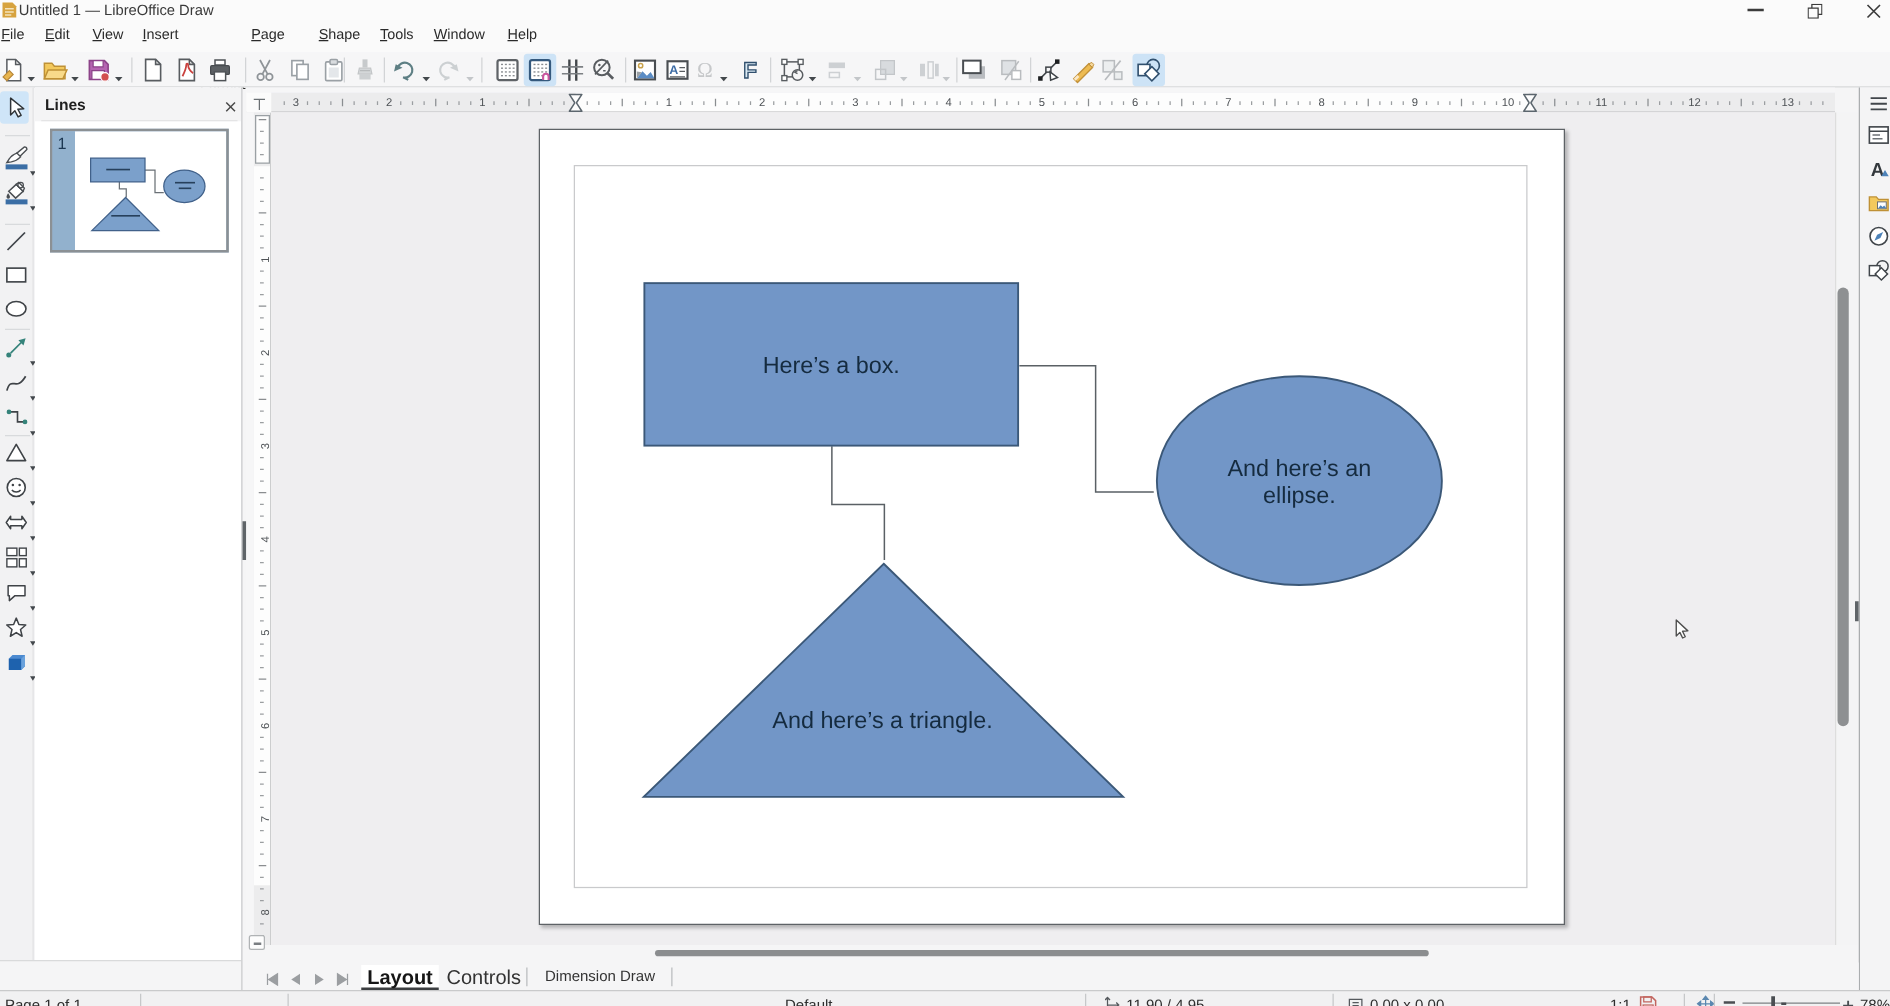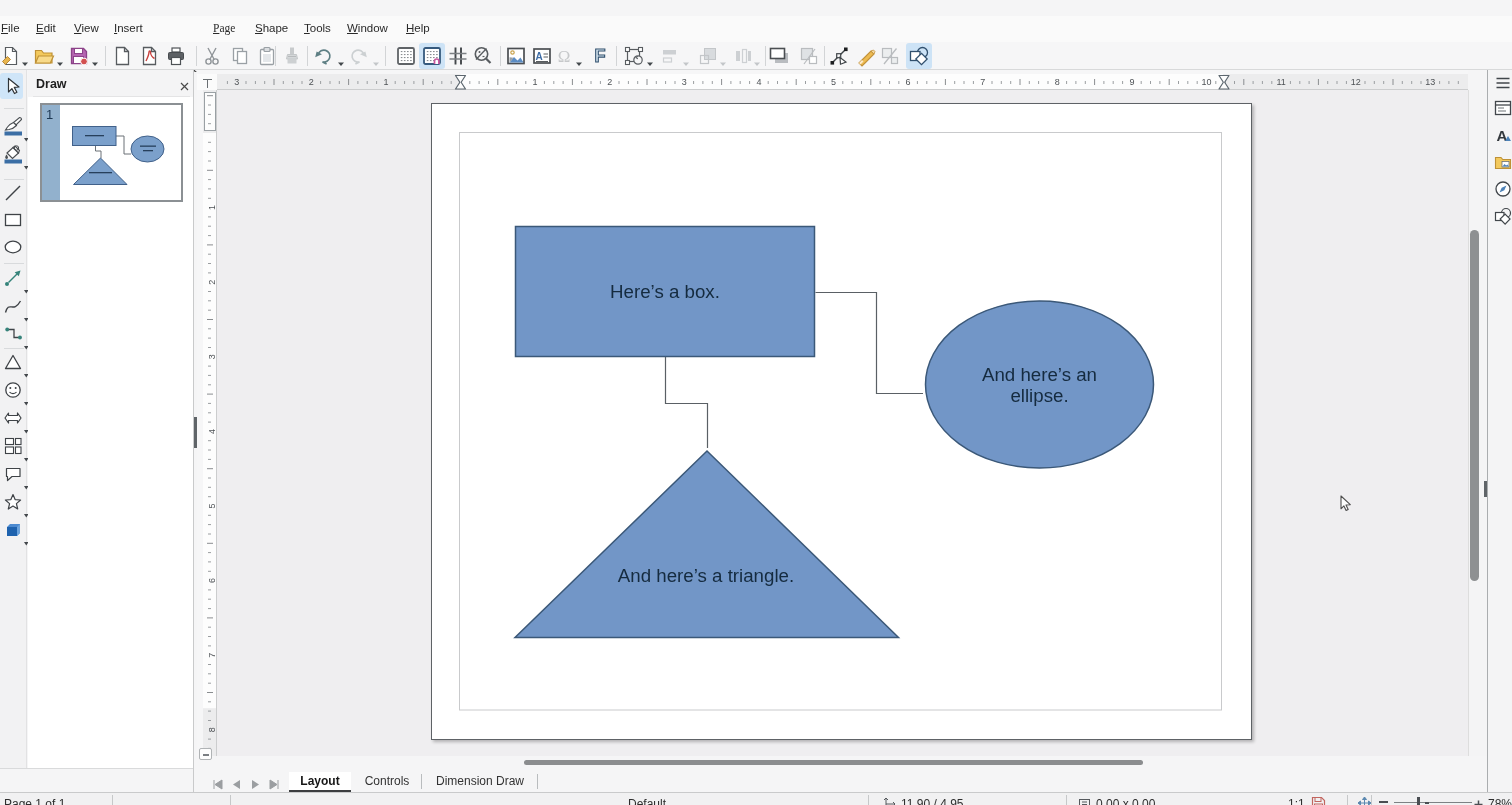--- a/index.html
+++ b/index.html
@@ -5,28 +5,49 @@
   * { margin:0; padding:0; box-sizing:border-box; }
   html,body { width:1512px; height:805px; overflow:hidden; }
   body { font-family:"Liberation Sans", sans-serif; }
   #app { position:relative; width:1512px; height:805px; background:#f5f5f6; overflow:hidden; }
   .abs { position:absolute; }
 </style>
 </head>
 <body>
 <div id="app">
 
+  <div class="abs" style="left:0;top:0;width:1512px;height:16px;background:#fbfbfb;">
+    <div class="abs" style="left:1px;top:1px;width:13px;height:14px;">
+      <svg width="13" height="14">
+          <path d="M1,1 h8 l3,3 v9 h-11 Z" fill="#d7a33f"></path>
+          <path d="M3,6 h7 M3,8.5 h7 M3,11 h5" stroke="#f4e3bb" stroke-width="1.2"></path>
+        </svg>
+    </div>
+    <div class="abs" style="left:15px;top:1px;font-size:11.8px;color:#3a3a3a;line-height:14px;">Untitled 1 — LibreOffice Draw</div>
+    <div class="abs" style="left:1398px;top:7px;width:13px;height:2px;background:#3b3b3b;"></div>
+    <div class="abs" style="left:1446px;top:2px;width:12px;height:12px;">
+      <svg width="12" height="12">
+          <rect x="3.5" y="0.5" width="8" height="8" fill="none" stroke="#3b3b3b"></rect>
+          <rect x="0.5" y="3.5" width="8" height="8" fill="#fbfbfb" stroke="#3b3b3b"></rect>
+        </svg>
+    </div>
+    <div class="abs" style="left:1493px;top:2px;width:12px;height:12px;">
+      <svg width="12" height="12">
+          <path d="M1,1 L11,11 M11,1 L1,11" stroke="#3b3b3b" stroke-width="1.3"></path>
+        </svg>
+    </div>
+  </div>
 
   <div class="abs" style="left:0;top:16px;width:1512px;height:26px;background:#fafafa;font-size:11.5px;color:#2a2a2a;">
     <span class="abs" style="left:1px;top:6px;"><u>F</u>ile</span>
     <span class="abs" style="left:36px;top:6px;"><u>E</u>dit</span>
     <span class="abs" style="left:74px;top:6px;"><u>V</u>iew</span>
     <span class="abs" style="left:114px;top:6px;"><u>I</u>nsert</span>
     <span class="abs" style="left:160px;top:6px;margin-top:40px;">F<u>o</u>rmat</span>
-    <span class="abs" style="left:213px;top:6px;font-family:Liberation Serif, serif;"><u>P</u>age</span>
+    <span class="abs" style="left:201px;top:6px;"><u>P</u>age</span>
     <span class="abs" style="left:255px;top:6px;"><u>S</u>hape</span>
     <span class="abs" style="left:304px;top:6px;"><u>T</u>ools</span>
     <span class="abs" style="left:347px;top:6px;text-align:right;"><u>W</u>indow</span>
     <span class="abs" style="left:406px;top:6px;"><u>H</u>elp</span>
   </div>
 
   <div class="abs" style="left:0;top:42px;width:1512px;height:28px;background:#f6f6f7;border-bottom:1px solid #d8d9da;">
   </div>
   <div style="position:absolute;left:-3px;top:43px;width:26px;height:26px;display:flex;align-items:center;justify-content:center;">
       <svg width="22" height="22" viewBox="0 0 22 22">
@@ -440,21 +461,21 @@
         <path d="M4,7 h10 v9 H4 Z" fill="#1e62ae"></path>
         <path d="M14,7 l3,-3 v9 l-3,3 Z" fill="#6aa2dc"></path>
       </svg>
     </div>
     <div style="position:absolute;left:23px;top:533px;"><svg width="6" height="6">
         <path d="M1,1 h4.5 l-2.2,3.5 Z" fill="#43484c"></path>
       </svg></div>
 
   <div class="abs" style="left:28px;top:70px;width:165px;height:698px;background:#ffffff;"></div>
   <div class="abs" style="left:28px;top:70px;width:165px;height:27px;background:#f4f4f5;"></div>
-  <div class="abs" style="left:36px;top:77px;font-size:12.5px;font-weight:bold;color:#1f1f1f;">Draw</div>
+  <div class="abs" style="left:36px;top:77px;font-size:12.5px;font-weight:bold;color:#1f1f1f;">Lines</div>
   <div class="abs" style="left:179px;top:78px;width:11px;height:11px;"><svg width="11" height="11">
         <path d="M2,2 L9,9 M9,2 L2,9" stroke="#4a4a4a" stroke-width="1.2"></path>
       </svg></div>
   <div class="abs" style="left:33px;top:96px;width:157px;height:1px;background:#e4e4e5;"></div>
 
   <div class="abs" style="left:40px;top:103px;width:143px;height:99px;border:2px solid #8b9094;background:#9cb6d0;">
     <div class="abs" style="left:0;top:0;width:18px;height:95px;background:#92b1cd;"></div>
     <div class="abs" style="left:4px;top:2px;font-size:13px;color:#1c3752;">1</div>
     <div class="abs" style="left:18px;top:0px;"><svg width="121" height="95" viewBox="0 0 121 95">
           <rect x="0" y="0" width="121" height="95" fill="#ffffff"></rect>
@@ -764,22 +785,22 @@
           <path d="M8,1 L1,5.5 L8,10 Z" fill="#9b9ea1"></path>
         </svg></div>
     <div class="abs" style="left:53px;top:6px;"><svg width="10" height="11">
           <path d="M2,1 L9,5.5 L2,10 Z" fill="#9b9ea1"></path>
         </svg></div>
     <div class="abs" style="left:71px;top:6px;"><svg width="12" height="11">
           <path d="M10,1 V10 M2,1 L9,5.5 L2,10 Z" stroke="#9b9ea1" fill="#9b9ea1"></path>
         </svg></div>
     <div class="abs" style="left:92px;top:2px;width:62px;height:19px;background:#ffffff;"></div>
     <div class="abs" style="left:92px;top:20px;width:62px;height:2.5px;background:#3c3e40;"></div>
-    <div class="abs" style="left:123px;top:4px;transform:translateX(-50%);font-size:12px;font-weight:bold;color:#161616;">Layout</div>
-    <div class="abs" style="left:190px;top:4px;transform:translateX(-50%);font-size:12px;color:#333;">Controls</div>
+    <div class="abs" style="left:123px;top:4px;transform:translateX(-50%);font-size:16px;font-weight:bold;color:#161616;">Layout</div>
+    <div class="abs" style="left:190px;top:4px;transform:translateX(-50%);font-size:16px;color:#333;">Controls</div>
     <div class="abs" style="left:224px;top:4px;width:1px;height:15px;background:#b9bcbe;"></div>
     <div class="abs" style="left:283px;top:4px;transform:translateX(-50%);font-size:12px;color:#333;">Dimension Draw</div>
     <div class="abs" style="left:340px;top:4px;width:1px;height:15px;background:#b9bcbe;"></div>
   </div>
 
   <div class="abs" style="left:0;top:792px;width:1512px;height:13px;background:#f1f1f2;border-top:1px solid #c9cacb;font-size:12px;color:#2e2e2e;">
     <div class="abs" style="left:4px;top:4px;">Page 1 of 1</div>
     <div class="abs" style="left:112px;top:2px;width:1px;height:10px;background:#c6c8c9;"></div>
     <div class="abs" style="left:230px;top:2px;width:1px;height:10px;background:#c6c8c9;"></div>
     <div class="abs" style="left:628px;top:4px;">Default</div>

